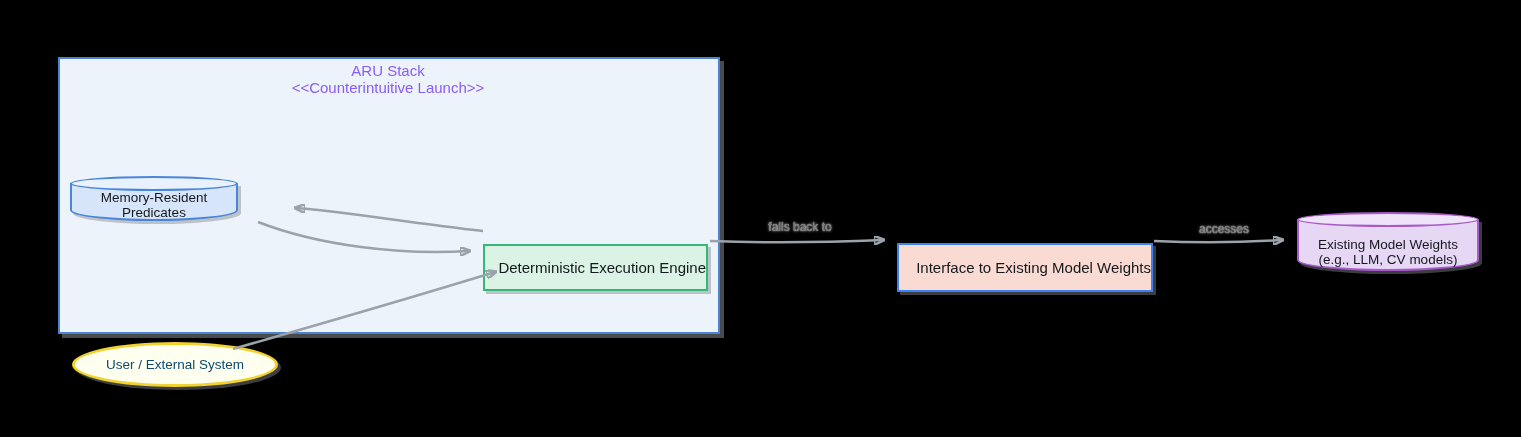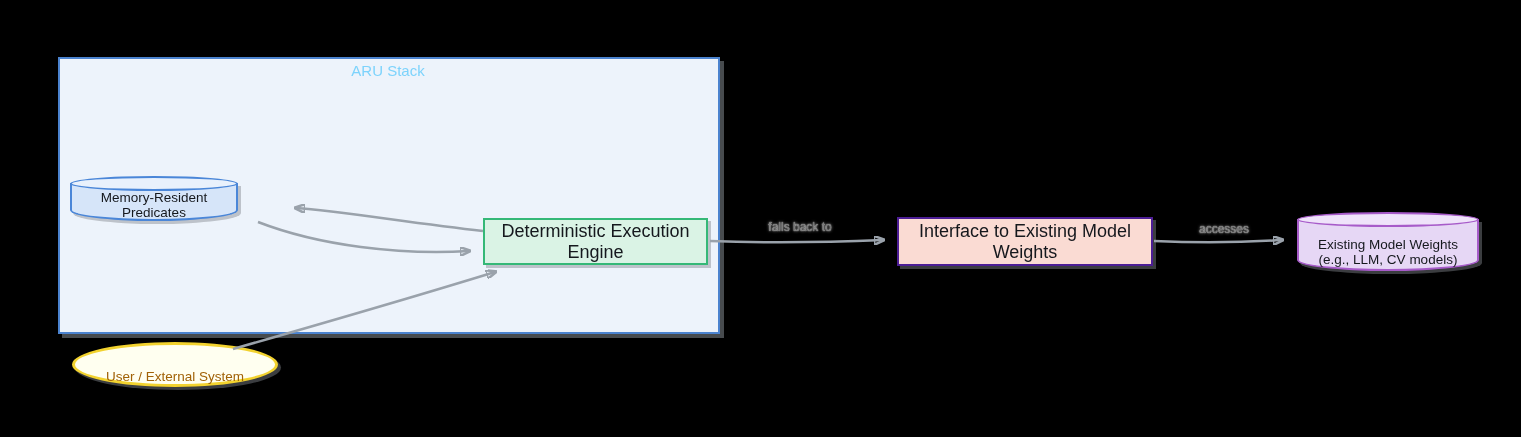--- a/index.html
+++ b/index.html
@@ -8,36 +8,37 @@
     font-family:"Liberation Sans", sans-serif;overflow:hidden;
   }
   
   .subgraph{
     position:absolute;left:58px;top:57px;width:658px;height:273px;
     background:#edf3fb;border:2px solid #4b83cf;
     box-shadow:4px 4px 0 rgba(130,136,142,0.55);
   }
   .subgraph-title{
     position:absolute;left:60px;top:62px;width:656px;
-    text-align:center;color:#7dd3fc;font-size:15px;line-height:17px;
+    text-align:center;color:#8b5cf6;font-size:15px;line-height:17px;
   }
   
   .node-rect{
-    position:absolute;display:flex;align-items:center;justify-content:flex-start;
-    font-size:18px;color:#15181d;text-align:center;box-sizing:border-box;
+    position:absolute;display:flex;align-items:center;justify-content:flex-end;
+    font-size:15px;color:#15181d;text-align:center;box-sizing:border-box;
     box-shadow:3px 3px 0 rgba(130,136,142,0.45);
+    margin-top:26px;
   }
   .dee{left:483px;top:218px;width:225px;height:47px;background:#daf3e5;border:2px solid #35b877;}
-  .ifw{left:897px;top:217px;width:256px;height:49px;background:#fadbd3;border:2px solid #4c1d95;}
+  .ifw{left:897px;top:217px;width:256px;height:49px;background:#fadbd3;border:2px solid #3b82f6;}
   
   .node-ellipse{
     position:absolute;left:72px;top:342px;width:206px;height:45px;
     background:#fffff0;border:3px solid #f2d22e;border-radius:50%;
-    display:flex;align-items:flex-end;justify-content:center;
-    font-size:13.5px;color:#a16207;box-sizing:border-box;
+    display:flex;align-items:center;justify-content:center;
+    font-size:13.5px;color:#0c4a6e;box-sizing:border-box;
     box-shadow:3px 3px 0 rgba(130,136,142,0.45);
   }
   
   .cylinder{position:absolute;}
   .cyl-mrp{left:70px;top:176px;width:168px;height:45px;}
   .cyl-emw{left:1297px;top:212px;width:182px;height:59px;}
   .cyl-top{
     position:absolute;left:0;right:0;top:0;height:15px;border-radius:50%;
     box-sizing:border-box;z-index:2;
   }
@@ -69,20 +70,21 @@
   .lbl-accesses{left:1188px;top:222px;width:72px;}
 </style>
 </head>
 <body>
 
 <div id="canvas">
 
   <div class="subgraph"></div>
   <div class="subgraph-title">
     <div>ARU Stack</div>
+    <div>&lt;&lt;Counterintuitive Launch&gt;&gt;</div>
   </div>
 
   <div class="cylinder cyl-mrp">
     <div class="cyl-body"></div>
     <div class="cyl-top"></div>
     <div class="cyl-label">Memory-Resident Predicates</div>
   </div>
 
   <div class="node-rect dee">
     <span>Deterministic Execution Engine</span>

